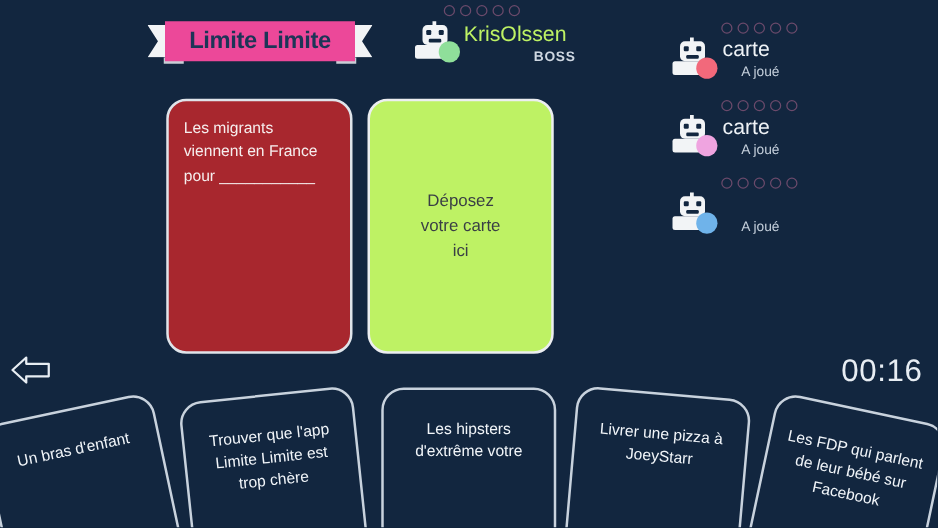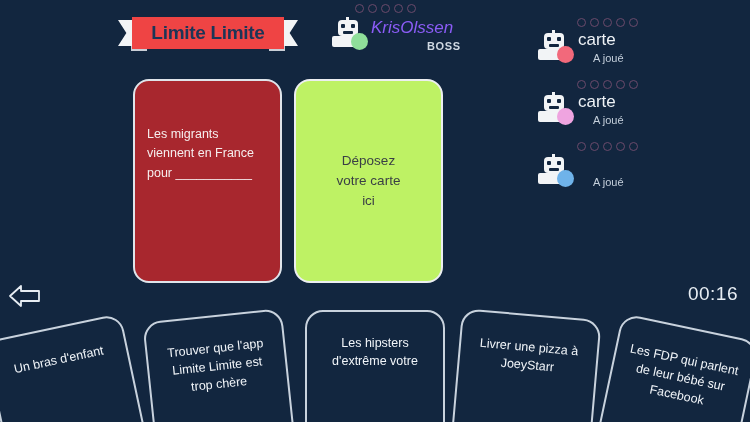--- a/index.html
+++ b/index.html
@@ -30,21 +30,21 @@
     left: 0;
     clip-path: polygon(0 0, 100% 0, 100% 100%, 0 100%, 38% 50%);
   }
   #logo-ribbon .ribbon-tail.right {
     right: 0;
     clip-path: polygon(0 0, 100% 0, 62% 50%, 100% 100%, 0 100%);
   }
   #logo-ribbon .ribbon-body {
     position: absolute; left: 14px; top: 0;
     width: 152px; height: 32px;
-    background: #ef4444;
+    background: #ec4899;
     display: flex; align-items: center; justify-content: center;
   }
   #logo-text {
     color: #1c3557;
     font-size: 19px;
     font-weight: bold;
     letter-spacing: -0.3px;
     white-space: nowrap;
   }
   #logo-ribbon .ribbon-fold {
@@ -114,21 +114,21 @@
 
   
   #boss-block {
     position: absolute; left: 331px; top: 4px;
     width: 170px; height: 60px;
   }
   #boss-pips { position: absolute; left: 24px; top: 0; }
   #boss-avatar-wrap { position: absolute; left: 0px; top: 13px; }
   #boss-name {
     position: absolute; left: 40px; top: 14px;
-    color: #8b5cf6; font-size: 17px; white-space: nowrap; font-style: italic;
+    color: #bef264; font-size: 17px; white-space: nowrap;
   }
   #boss-role {
     position: absolute; left: 48px; top: 36px;
     color: #cfd8e2; font-size: 11px; font-weight: bold; letter-spacing: 0.6px; padding-left: 48px;
   }
 
   
   #players-panel {
     position: absolute; left: 534px; top: 18px;
     width: 216px;
@@ -156,21 +156,20 @@
     border: 2px solid #dfe4ea;
     border-radius: 16px;
   }
   #prompt-card-text {
     position: absolute; left: 12px; top: 12px;
     right: 10px;
     color: #f6eeee;
     font-size: 12.5px;
     line-height: 1.55;
     white-space: pre-wrap;
-    margin-top: 32px;
   }
 
   
   #drop-card {
     position: absolute; left: 294px; top: 79px;
     width: 149px; height: 204px;
     background: #e2e3e5;
     border: 2px solid #eceef0;
     border-radius: 16px;
     display: flex; align-items: center; justify-content: center;
@@ -186,21 +185,21 @@
   
   #back-arrow {
     position: absolute; left: 8px; top: 283px;
     width: 34px; height: 26px;
   }
 
   
   #timer {
     position: absolute; right: 12px; top: 283px;
     color: #e7edf3;
-    font-size: 19px;
+    font-size: 25px;
     letter-spacing: 0.5px;
   }
 
   
   #hand {
     position: absolute; left: 0; top: 300px;
     width: 750px; height: 122px;
   }
   .hand-card {
     position: absolute;

